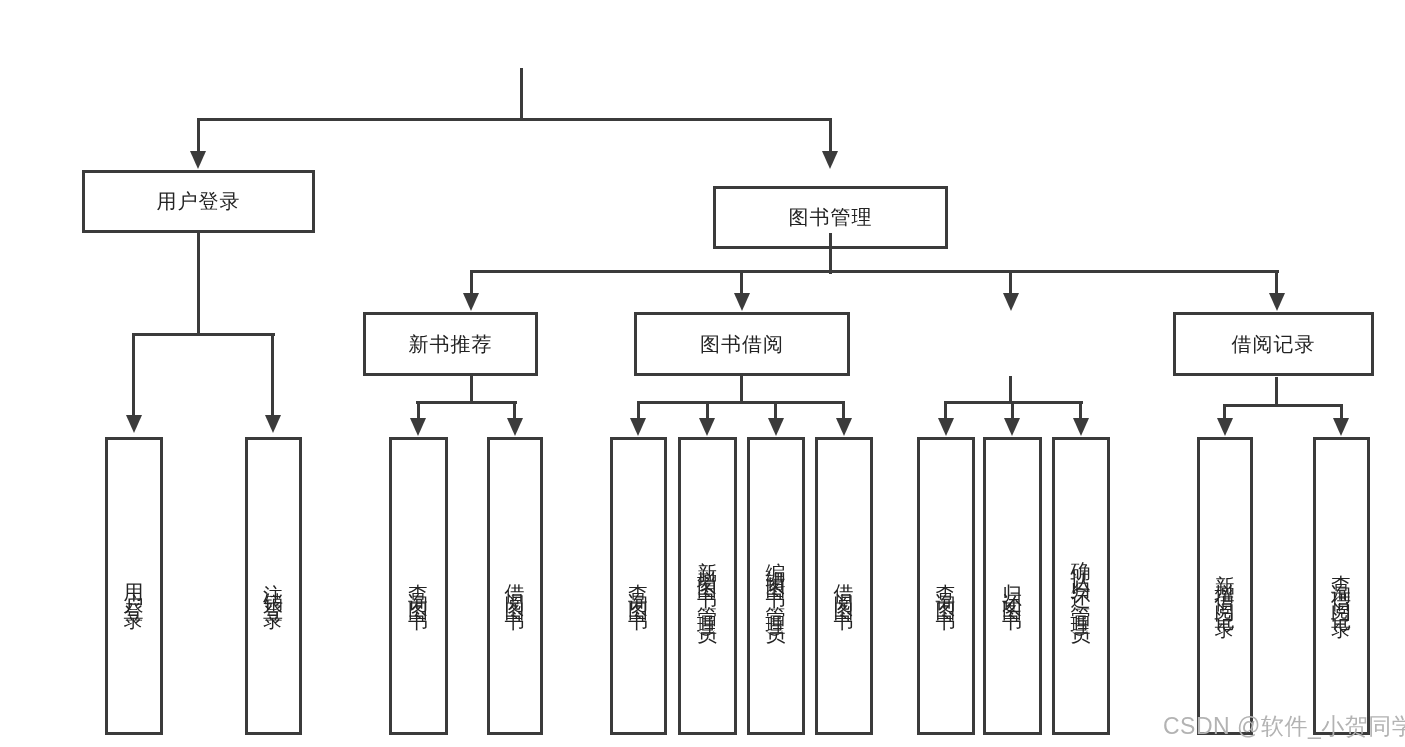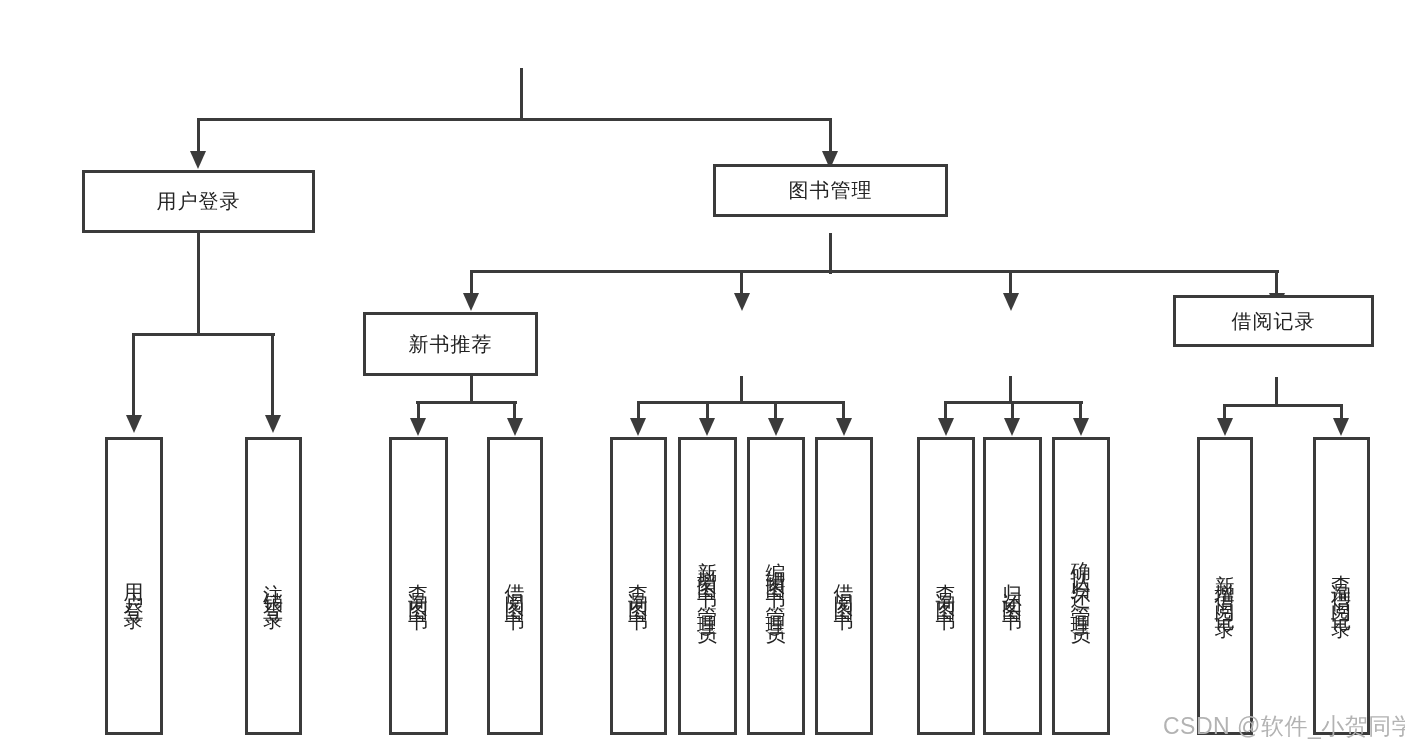--- a/index.html
+++ b/index.html
@@ -44,21 +44,21 @@
   <div class="vline" style="left:520px;top:68px;height:52px"></div>
   <div class="hline" style="left:197px;top:118px;width:634px"></div>
   <div class="vline" style="left:197px;top:118px;height:34px"></div>
   <div class="arrow" style="left:190px;top:151px"></div>
   <div class="vline" style="left:829px;top:118px;height:34px"></div>
   <div class="arrow" style="left:822px;top:151px"></div>
 
   <div class="box" style="left:82px;top:170px;width:233px;height:63px">
     <span>用户登录</span>
   </div>
-  <div class="box" style="left:713px;top:164px;width:235px;height:53px">
+  <div class="box" style="left:713px;top:186px;width:235px;height:63px">
     <span>图书管理</span>
   </div>
 
   <div class="vline" style="left:197px;top:233px;height:103px"></div>
   <div class="hline" style="left:132px;top:333px;width:143px"></div>
   <div class="vline" style="left:132px;top:333px;height:83px"></div>
   <div class="arrow" style="left:126px;top:415px"></div>
   <div class="vline" style="left:271px;top:333px;height:83px"></div>
   <div class="arrow" style="left:265px;top:415px"></div>
 
@@ -69,21 +69,24 @@
   <div class="vline" style="left:740px;top:270px;height:25px"></div>
   <div class="arrow" style="left:734px;top:293px"></div>
   <div class="vline" style="left:1009px;top:270px;height:25px"></div>
   <div class="arrow" style="left:1003px;top:293px"></div>
   <div class="vline" style="left:1275px;top:270px;height:25px"></div>
   <div class="arrow" style="left:1269px;top:293px"></div>
 
   <div class="box" style="left:363px;top:312px;width:175px;height:64px">
     <span>新书推荐</span>
   </div>
-  <div class="box" style="left:1173px;top:295px;width:201px;height:52px">
+  <div class="box" style="left:634px;top:312px;width:216px;height:64px">
+    <span>图书借阅</span>
+  </div>
+  <div class="box" style="left:1173px;top:312px;width:201px;height:64px">
     <span>借阅记录</span>
   </div>
 
   <div class="vline" style="left:470px;top:376px;height:28px"></div>
   <div class="hline" style="left:416px;top:401px;width:101px"></div>
   <div class="vline" style="left:417px;top:401px;height:18px"></div>
   <div class="arrow" style="left:410px;top:418px"></div>
   <div class="vline" style="left:513px;top:401px;height:18px"></div>
   <div class="arrow" style="left:507px;top:418px"></div>
 

